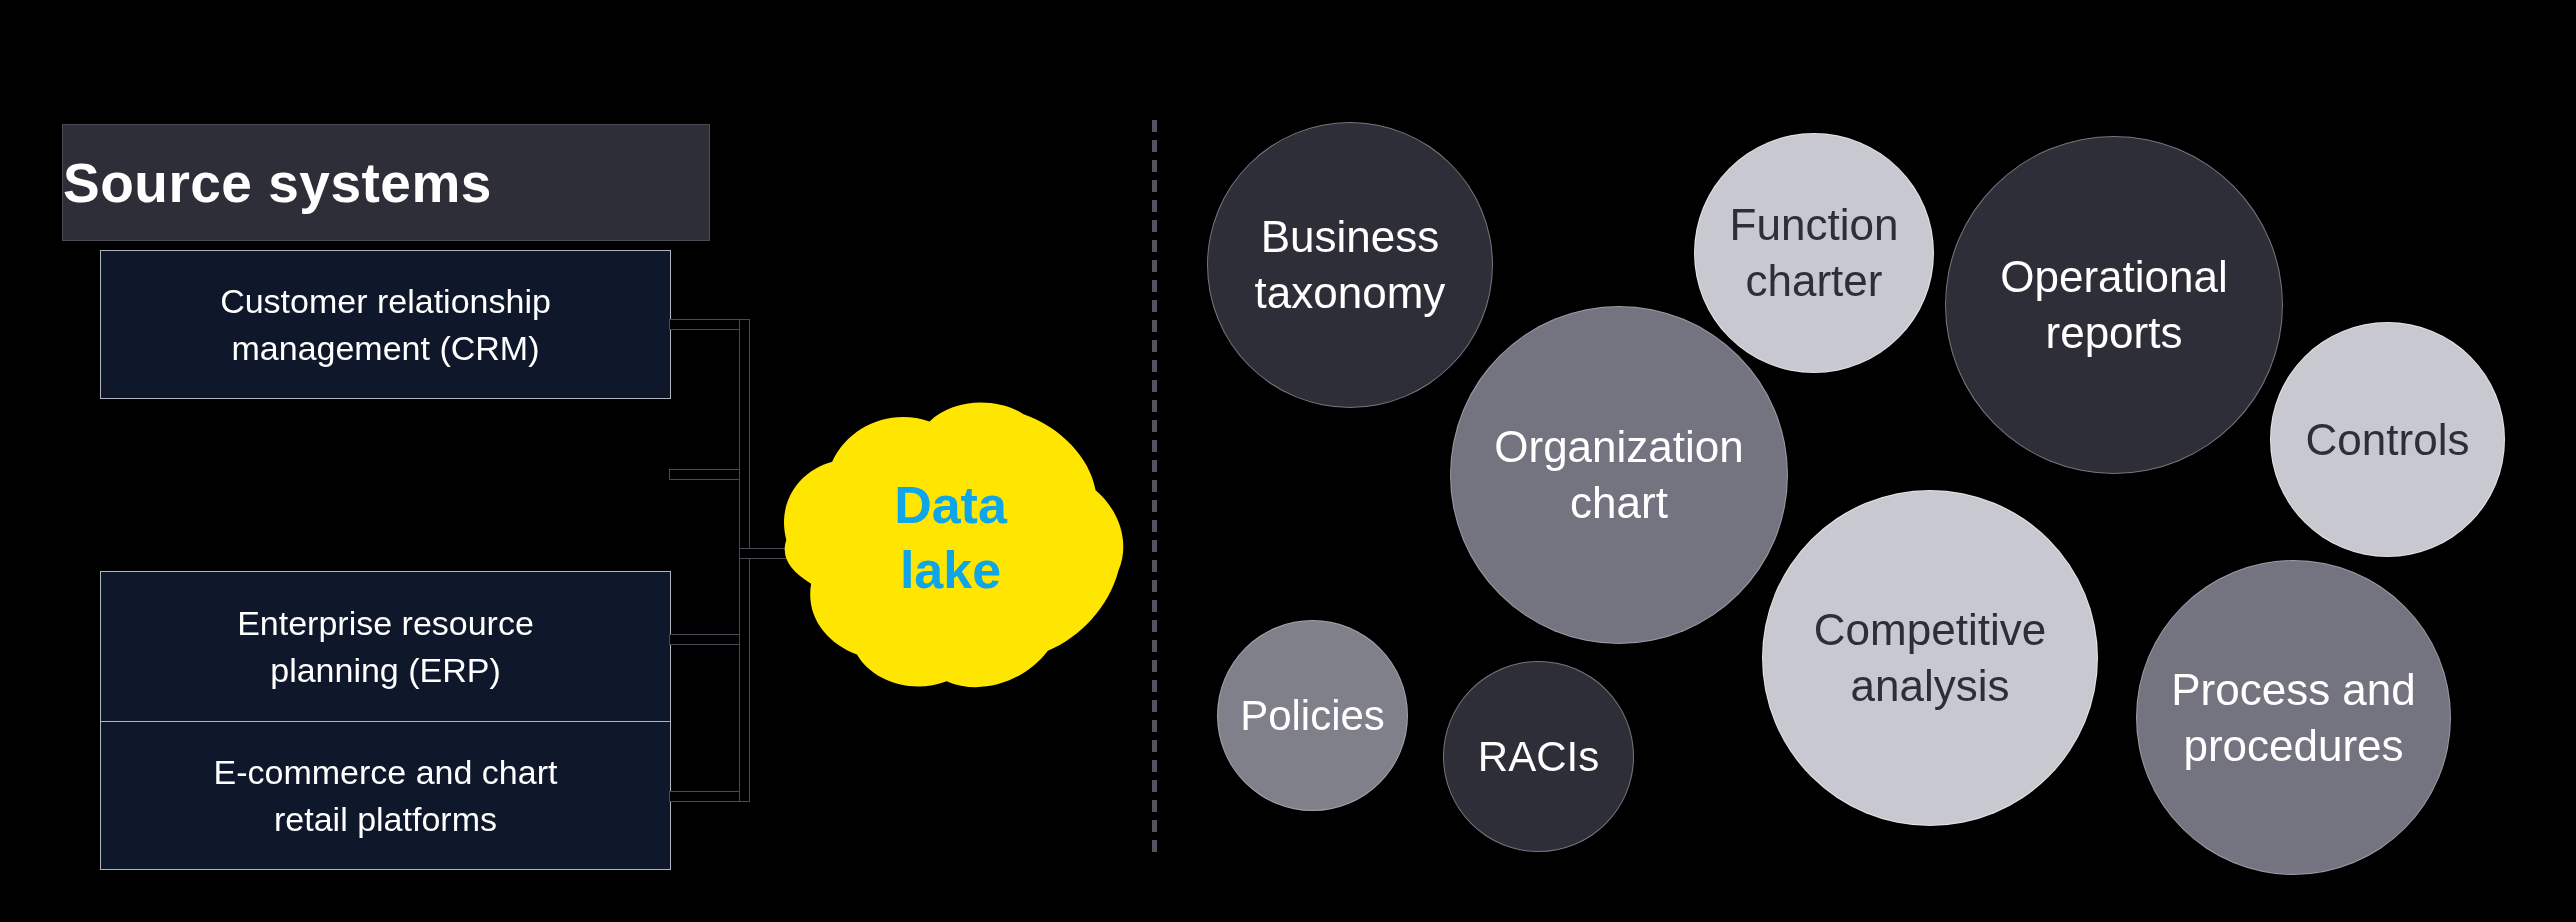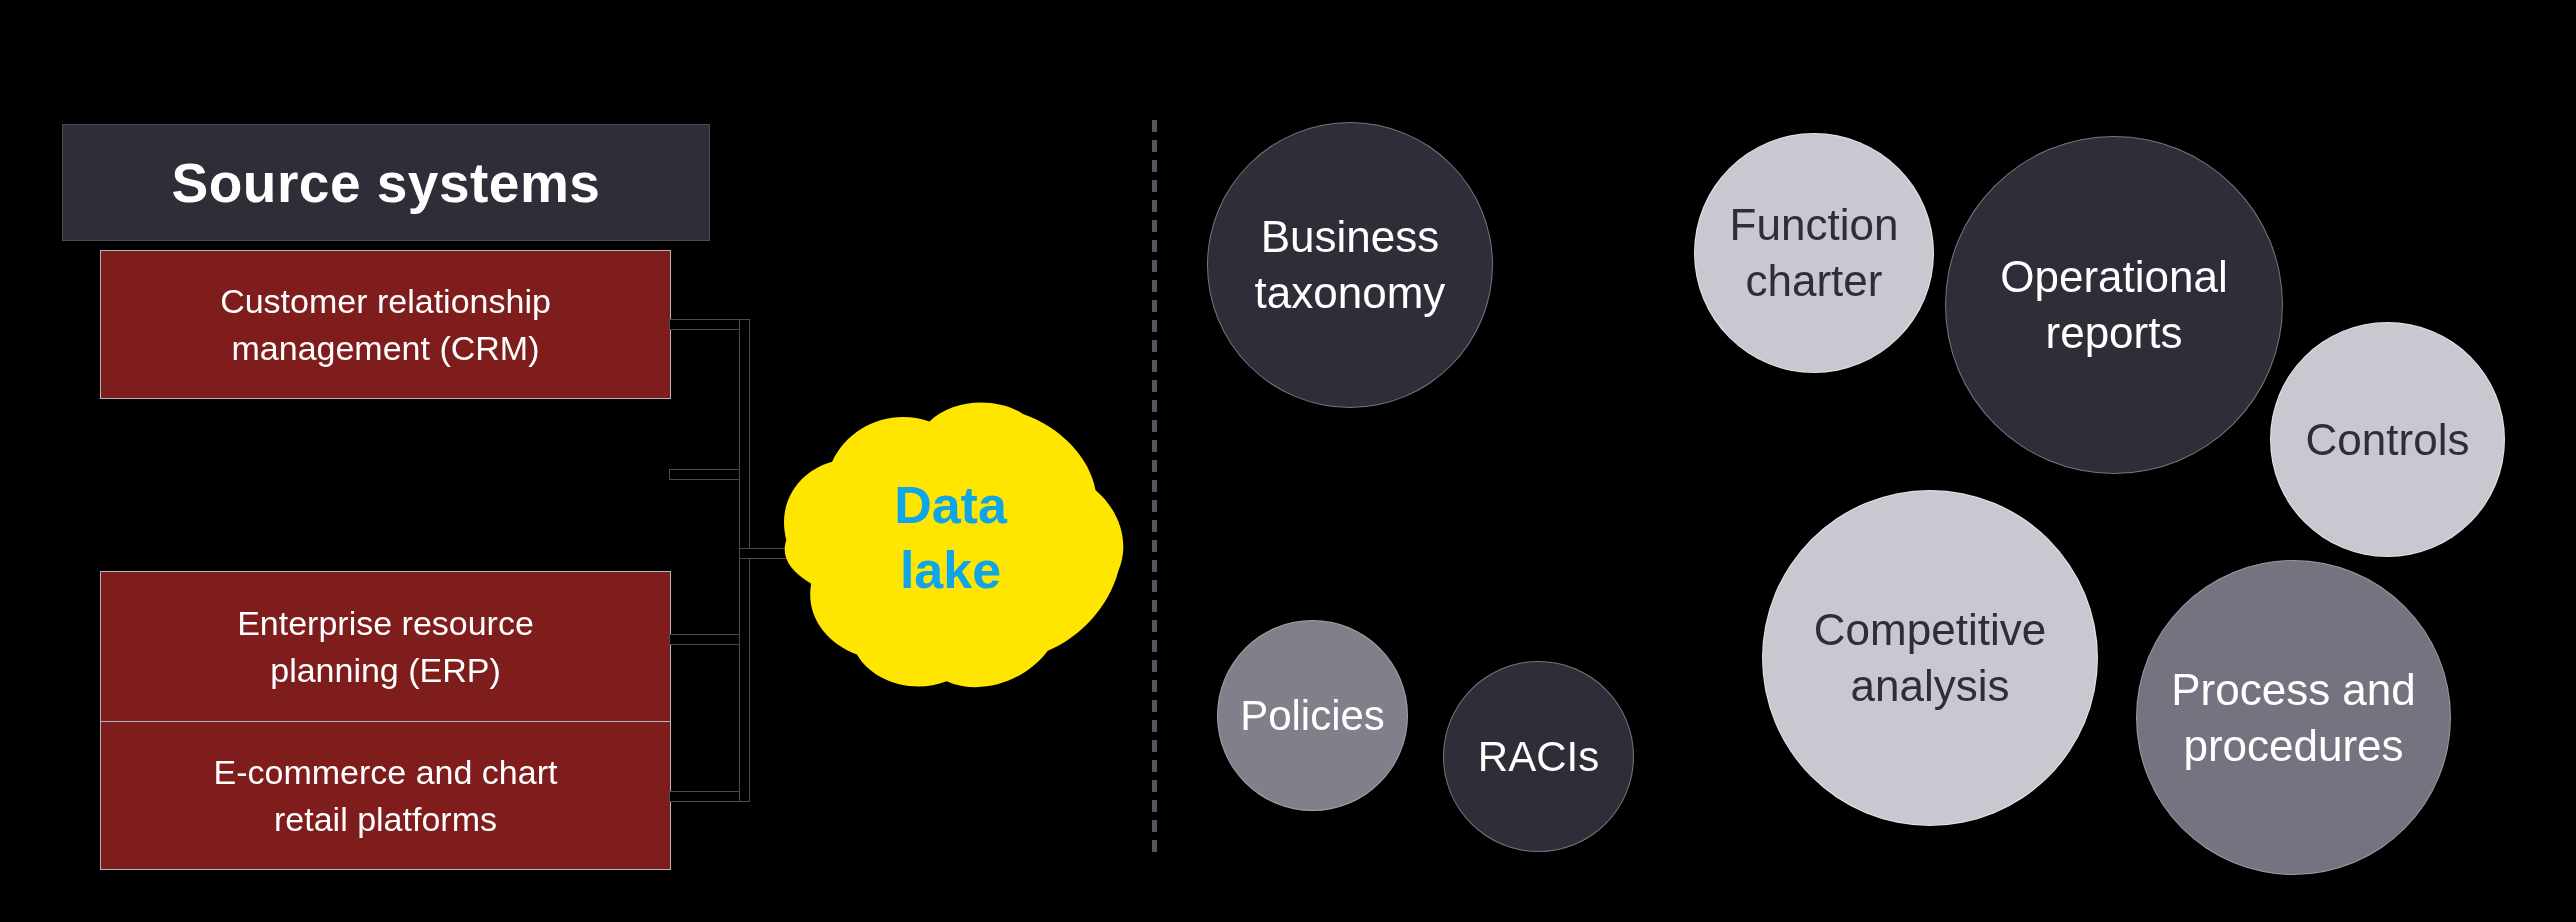--- a/index.html
+++ b/index.html
@@ -17,31 +17,31 @@
   }
 
   
   .header-box {
     position: absolute;
     left: 62px; top: 124px;
     width: 648px; height: 117px;
     background: #2e2e38;
     border: 1.9px solid #4b4b56;
     box-sizing: border-box;
-    display: flex; align-items: center; justify-content: center;
+    display: flex; align-items: center; 
     color: #ffffff;
     font-size: 55px;
     font-weight: bold;
     letter-spacing: 0.5px;
   }
   .sys-box {
     position: absolute;
     left: 100px;
     width: 571px;
-    background: #7f1d1d;
+    background: #0f172a;
     border: 1.9px solid #b4b4be;
     box-sizing: border-box;
     display: flex; align-items: center; justify-content: center;
     text-align: center;
     color: #ffffff;
     font-size: 34px;
     line-height: 1.38;
     white-space: pre-line;
   }
   .sys-box.b1 { top: 250px; height: 149px; }
@@ -179,20 +179,24 @@
     <span>Function
 charter</span>
   </div>
   <div class="circle tone-dark c-opreports">
     <span>Operational
 reports</span>
   </div>
   <div class="circle tone-light c-controls">
     <span>Controls</span>
   </div>
+  <div class="circle tone-medium c-orgchart">
+    <span>Organization
+chart</span>
+  </div>
   <div class="circle tone-light c-compete">
     <span>Competitive
 analysis</span>
   </div>
   <div class="circle tone-medium lighter c-policies">
     <span>Policies</span>
   </div>
   <div class="circle tone-dark c-racis">
     <span>RACIs</span>
   </div>

